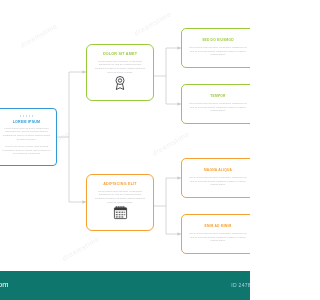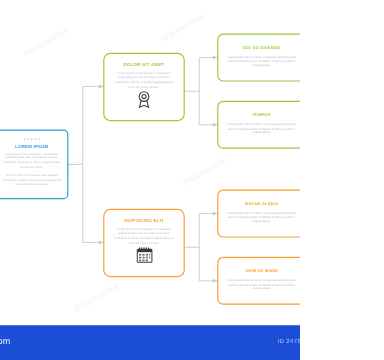--- a/index.html
+++ b/index.html
@@ -133,21 +133,21 @@
   .node.lvl3.green .title { color: #9aca3c; }
   .node.lvl3.orange .title { color: #f7a033; }
   .node.lvl3 .body { font-size: 2.4px; }
 
   
   #footer {
     position: absolute;
     left: 0; bottom: 0;
     width: 250px;
     height: 29px;
-    background: #1d4ed8;
+    background: #0f766e;
     color: #8fc4e4;
     margin-top: 40px;
   }
   #footer .site {
     position: absolute;
     left: -2px;
     top: 9px;
     font-size: 7.5px;
     color: #ffffff;
     letter-spacing: .2px;

